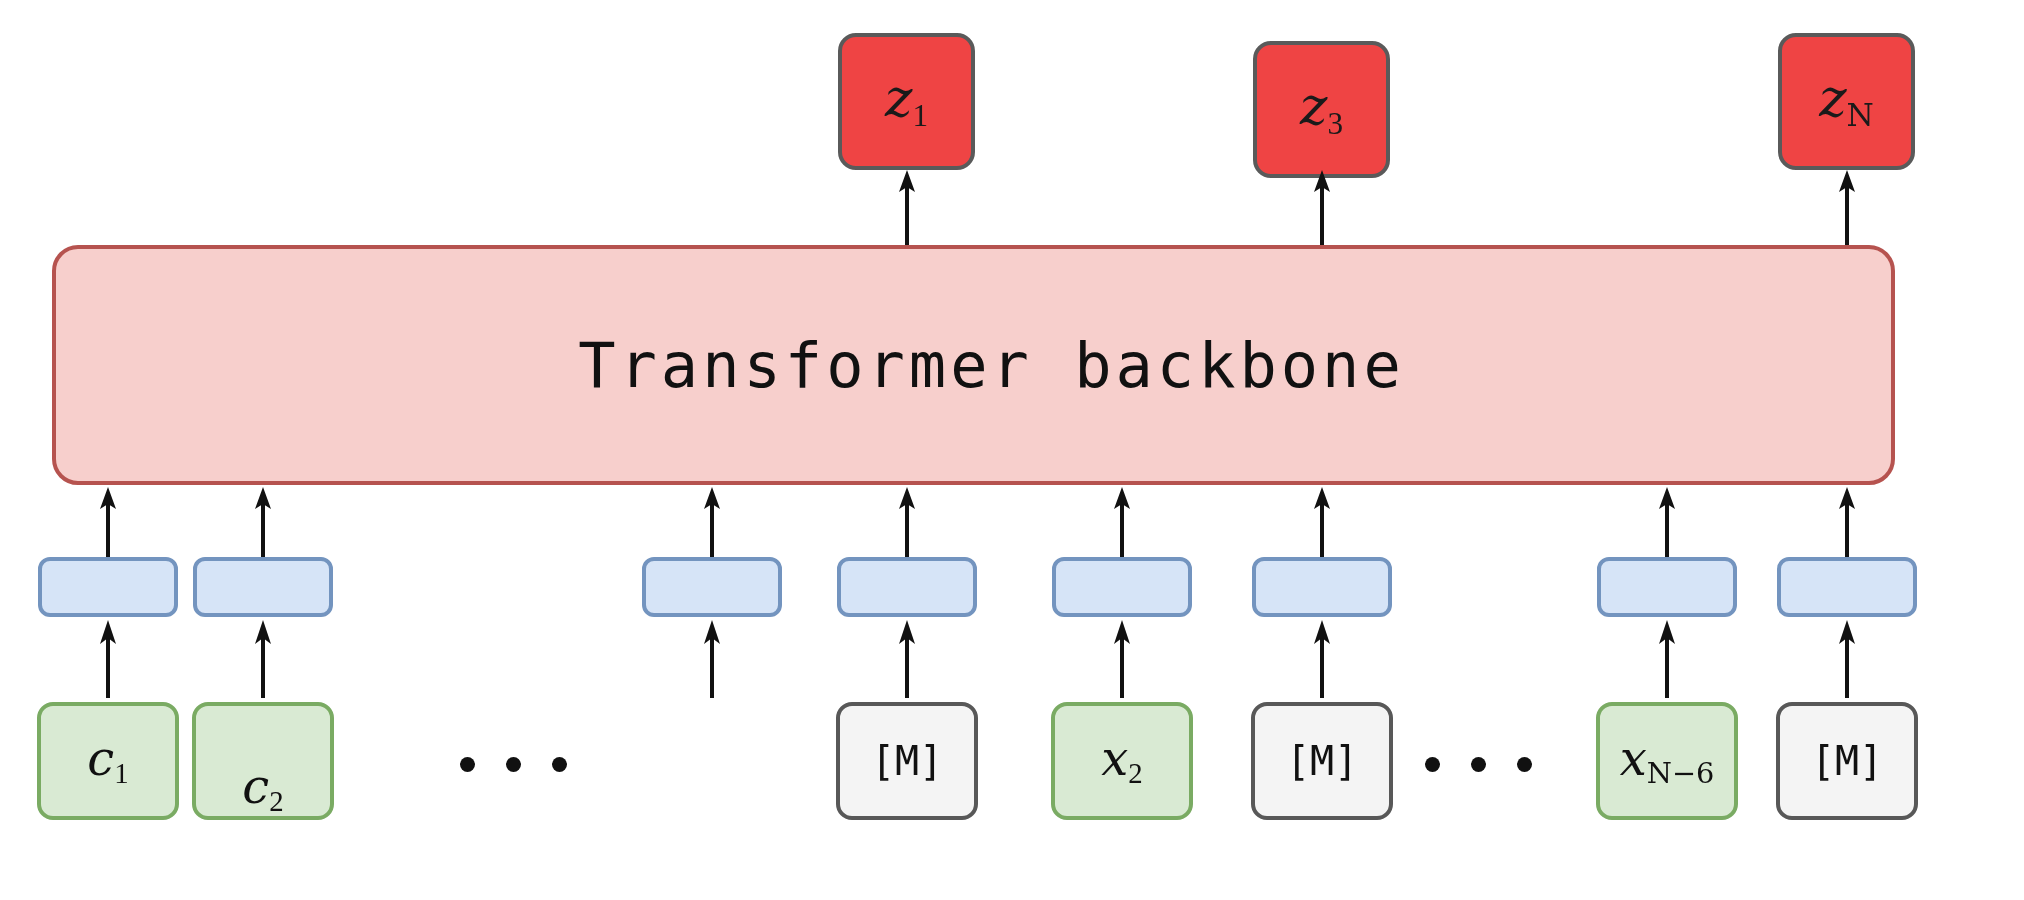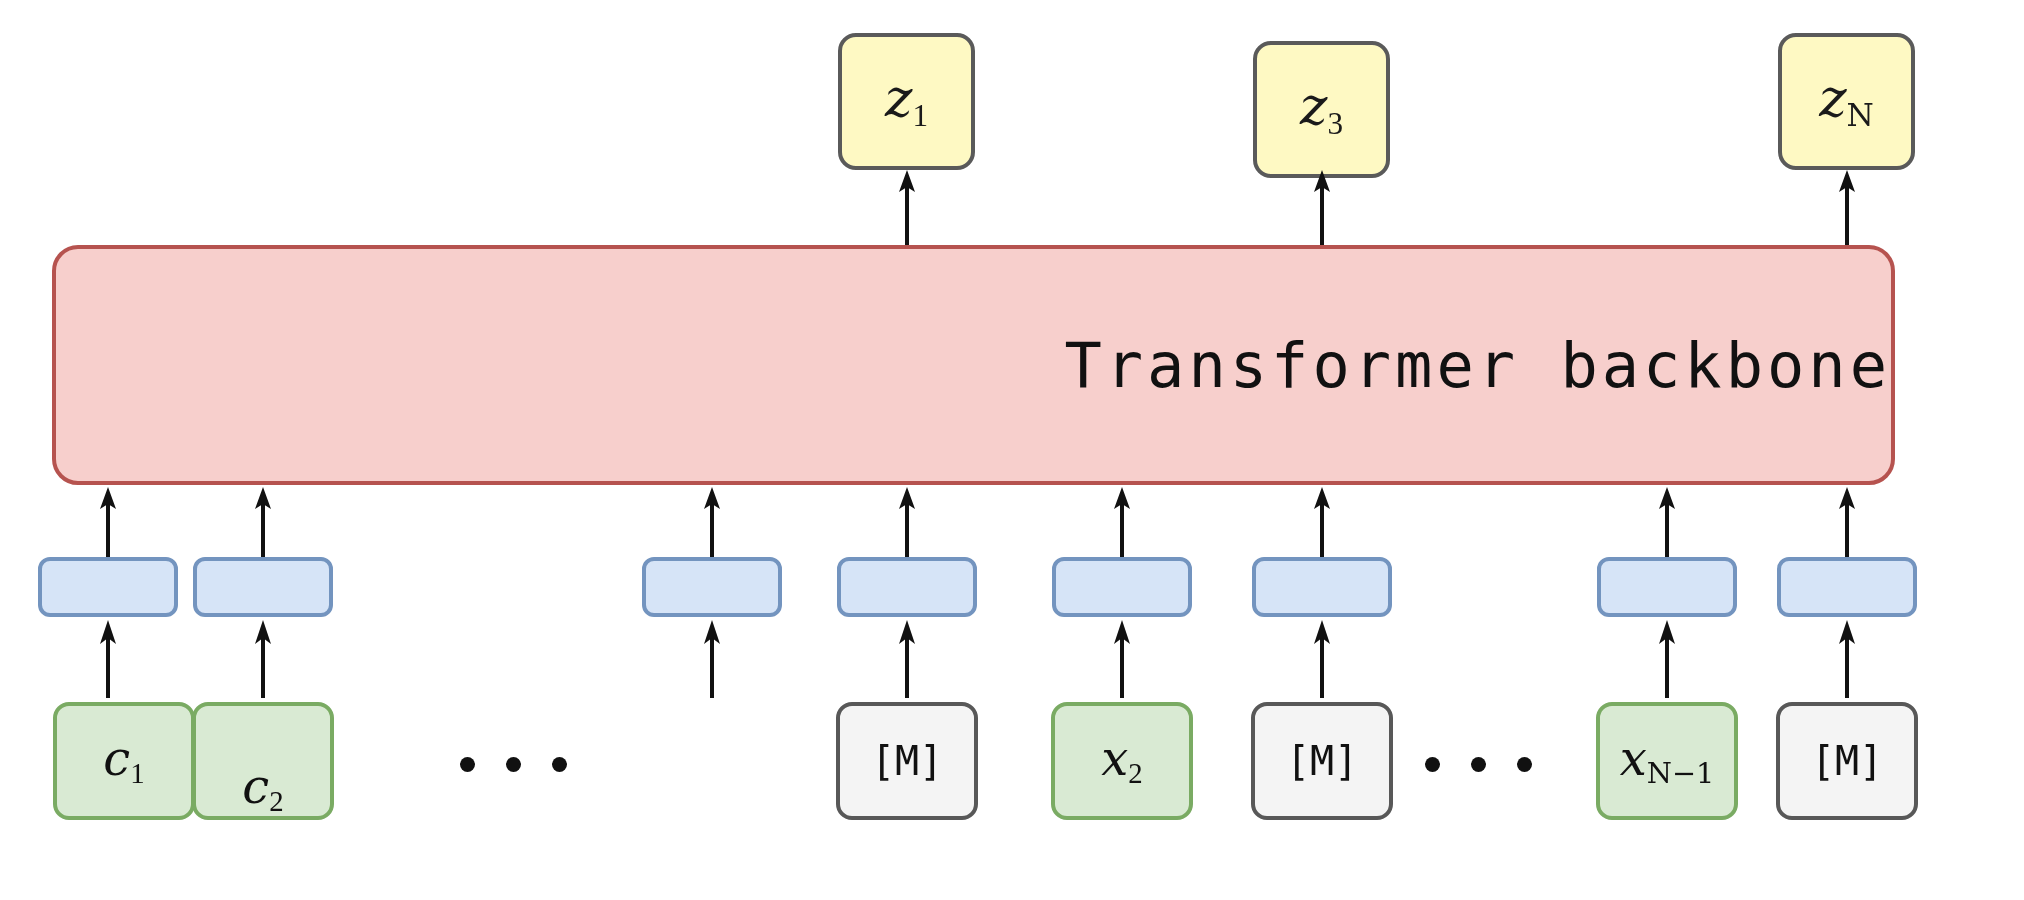--- a/index.html
+++ b/index.html
@@ -19,38 +19,38 @@
     display:flex;align-items:center;justify-content:center;
     border-radius:14px;
     border-style:solid;
     line-height:1;
     user-select:none;
   }
 
   
   .z-box{
     width:137px;height:137px;
-    background:#fef9c3;
+    background:#ef4444;
     border-color:#5a5a5a;
     border-width:4px;
     border-radius:18px;
     font-size:52px;
     color:#1a1a1a;
   }
 
   
   .backbone{
     position:absolute;
     left:52px;top:245px;
     width:1843px;height:240px;
     box-sizing:border-box;
     background:#f7cfcc;
     border:4px solid #b6534f;
     border-radius:26px;
-    display:flex;align-items:center;justify-content:flex-end;padding-left:36px;
+    display:flex;align-items:center;justify-content:center;padding-left:36px;
   }
   .backbone-label{
     font-family:"DejaVu Sans Mono","Liberation Mono",monospace;
     font-size:62px;
     letter-spacing:4px;
     color:#111111;
     white-space:nowrap;
   }
 
   
@@ -249,21 +249,21 @@
         <polygon points="9,0 1,24 9,18 17,24" fill="#111"></polygon>
       </svg>
   </div>
   <div class="arrow" style="left:1838px;top:620px;">
     <svg width="18" height="78">
         <line x1="9" y1="78" x2="9" y2="16" stroke="#111" stroke-width="4"></line>
         <polygon points="9,0 1,24 9,18 17,24" fill="#111"></polygon>
       </svg>
   </div>
 
-  <div class="box tok-box tok-ctx" style="left:37px;top:702px;margin-left:16px;">
+  <div class="box tok-box tok-ctx" style="left:37px;top:702px;">
     <span>
       <span class="mathvar">c</span><span class="sub">1</span>
     </span>
   </div>
 
   <div class="box tok-box tok-ctx" style="left:192px;top:702px;align-items:flex-end;">
     <span>
       <span class="mathvar">c</span><span class="sub">2</span>
     </span>
   </div>
@@ -278,21 +278,21 @@
       <span class="mathvar">x</span><span class="sub">2</span>
     </span>
   </div>
 
   <div class="box tok-box tok-mask" style="left:1251px;top:702px;">
     <span class="mask-label">[M]</span>
   </div>
 
   <div class="box tok-box tok-ctx" style="left:1596px;top:702px;">
     <span>
-      <span class="mathvar">x</span><span class="sub mathvar">N−1</span>
+      <span class="mathvar">x</span><span class="sub mathvar">N−6</span>
     </span>
   </div>
 
   <div class="box tok-box tok-mask" style="left:1776px;top:702px;">
     <span class="mask-label">[M]</span>
   </div>
 
   <div class="ellipsis" style="left:460px;top:754px;">
     <span></span>
     <span></span>

